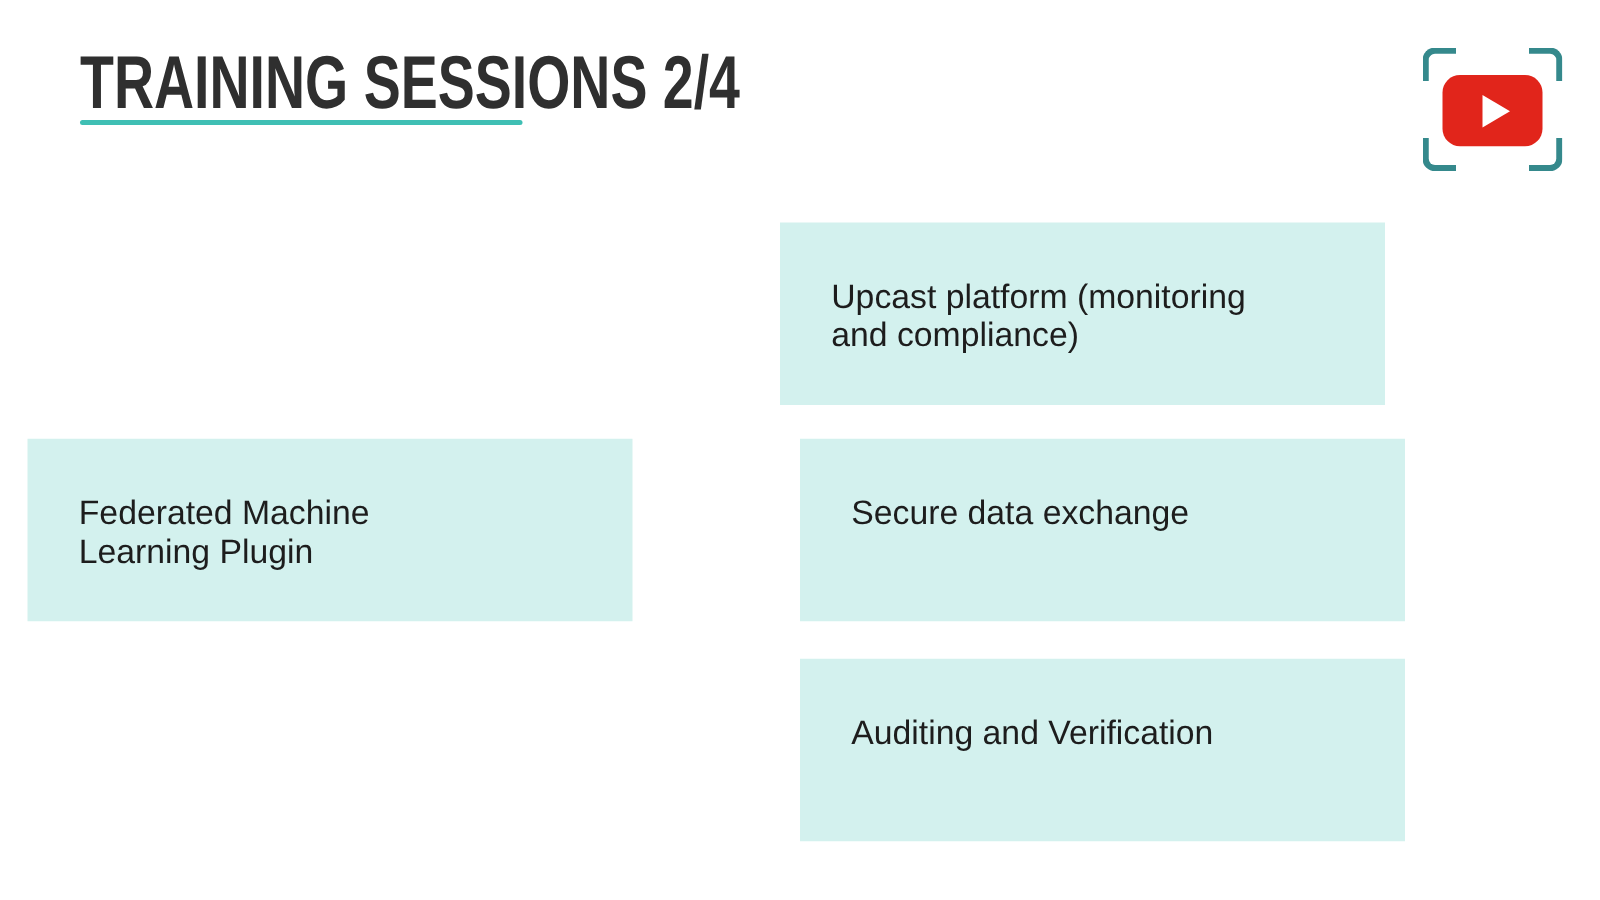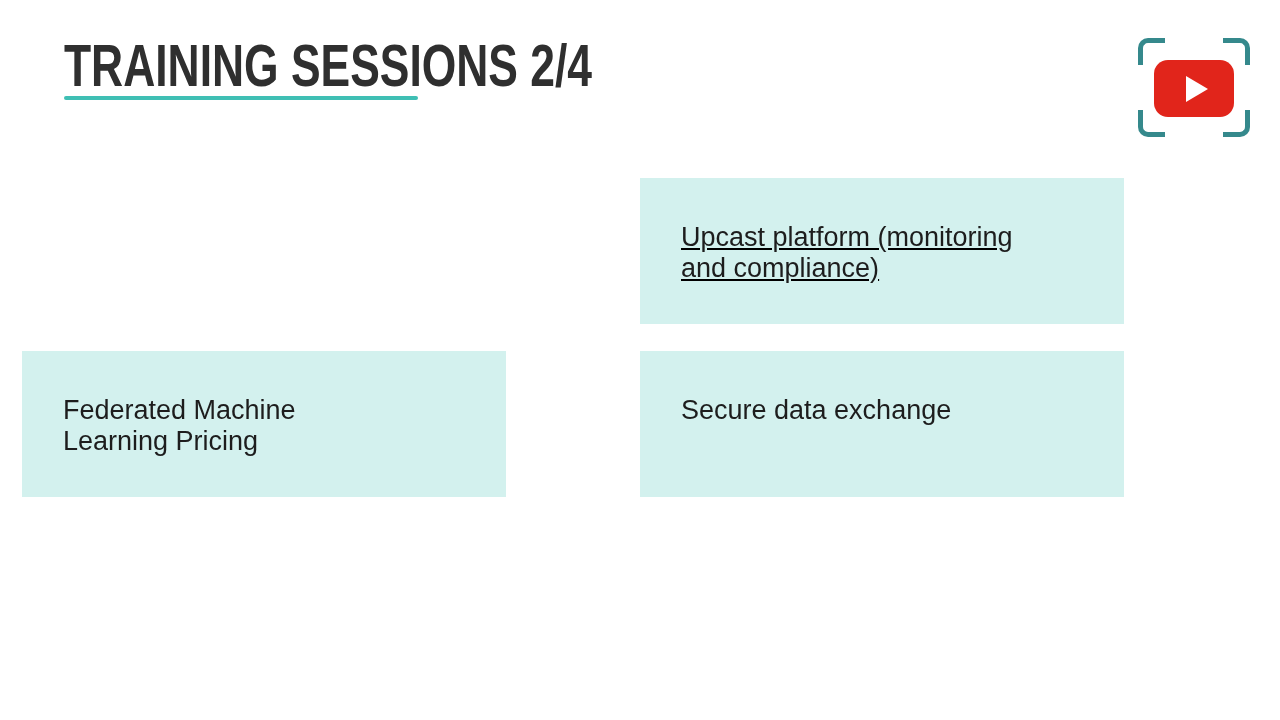--- a/index.html
+++ b/index.html
@@ -91,21 +91,21 @@
     background: var(--card_bg);
   }
   .card .card-text {
     padding: 44px 40px 0 41px;
     max-width: 420px;
     font-size: 27px;
     line-height: 31px;
     color: var(--card_text);
   }
   .card.pos-l1 { left: 0;    top: 0; }
-  .card.pos-r1 { left: 618px; top: 0; text-decoration: underline; }
+  .card.pos-r1 { left: 602px; top: 0; }
   .card.pos-l2 { left: 0;    top: 173px; }
   .card.pos-r2 { left: 618px; top: 173px; }
   .card.pos-l3 { left: 0;    top: 349px; }
   .card.pos-r3 { left: 618px; top: 349px; }
 </style>
 </head>
 <body>
 
 <div class="stage">
 
@@ -120,20 +120,23 @@
     <div class="yt-button">
       <span class="yt-play"></span>
     </div>
   </div>
 
   <div class="cards">
     <div class="card pos-r1">
       <p class="card-text">Upcast platform (monitoring and compliance)</p>
     </div>
     <div class="card pos-l2">
-      <p class="card-text">Federated Machine Learning Pricing</p>
+      <p class="card-text">Federated Machine Learning Plugin</p>
     </div>
     <div class="card pos-r2">
       <p class="card-text">Secure data exchange</p>
+    </div>
+    <div class="card pos-r3">
+      <p class="card-text">Auditing and Verification</p>
     </div>
   </div>
 
 </div>
 
 </body></html>

